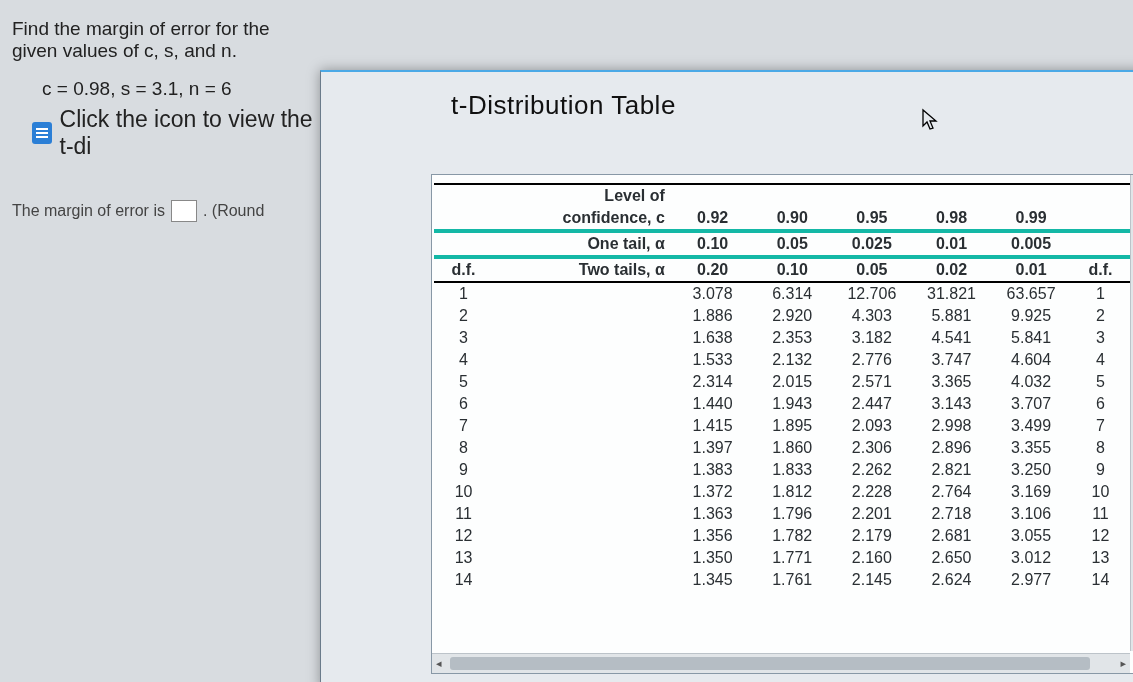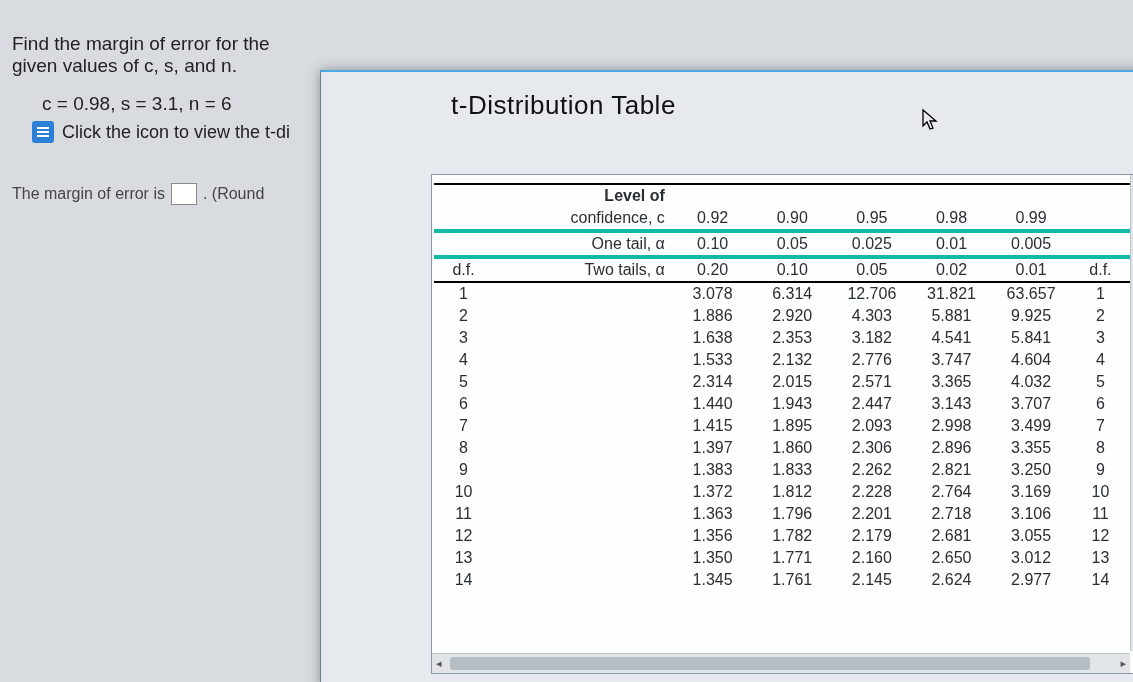--- a/index.html
+++ b/index.html
@@ -16,21 +16,21 @@
     font-size: 19px;
     color: #222;
   }
   .question-text { margin-bottom: 16px; }
   .params { margin-left: 30px; font-size: 19px; margin-bottom: 6px; }
   .click-row {
     display: flex;
     align-items: center;
     gap: 8px;
     margin-left: 20px;
-    font-size: 18px;
+    font-size: 23px;
     margin-bottom: 40px;
   }
   .doc-icon {
     width: 22px; height: 22px;
     background: #2b7fd6;
     border-radius: 3px;
     display: flex; align-items: center; justify-content: center;
   }
   .doc-icon::before {
     content: "";
@@ -43,21 +43,21 @@
   }
   .answer-box {
     display: inline-block;
     width: 26px; height: 22px;
     border: 1px solid #888;
     background: #fff;
     vertical-align: middle;
   }
   .left-col {
     position: absolute;
-    left: 0; top: 15px;
+    left: 0; top: 0;
     width: 330px;
     padding-top: 0;
   }
   .modal {
     position: absolute;
     left: 320px; top: 70px;
     width: 920px; height: 620px;
     background: #e6eaee;
     border: 1px solid #6a7b8a;
     border-top: 2px solid #4ba9e6;
@@ -123,21 +123,21 @@
     color: #222;
   }
   .tdist td, .tdist th {
     padding: 2px 4px;
     text-align: center;
     font-weight: normal;
     width: 62px;
   }
   .tdist .dfcol { width: 46px; }
   .tdist .labcol { text-align: right; padding-right: 8px; font-weight: 700; width: 140px; margin-top: 18px;}
-  .tdist .header-block td { font-weight: 400; }
+  .tdist .header-block td { font-weight: 700; }
   .rule-top td { border-top: 2px solid #000; }
   .rule-strong td { border-top: 2px solid #000; }
   .rule-mid td { border-top: 4px solid #14b8a6; }
   .tdist tbody td { color: #2a2f33; }
 </style>
 </head>
 <body>
 
 <div class="left-col">
   <div class="question-area">

